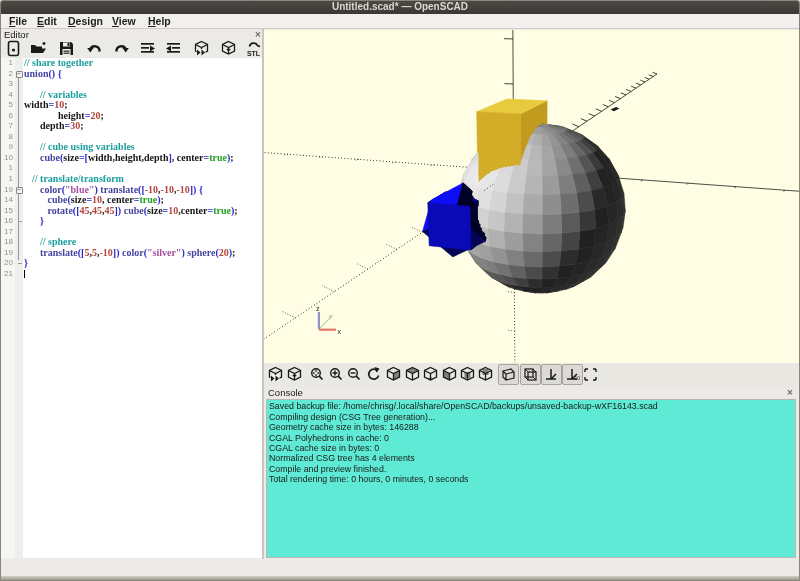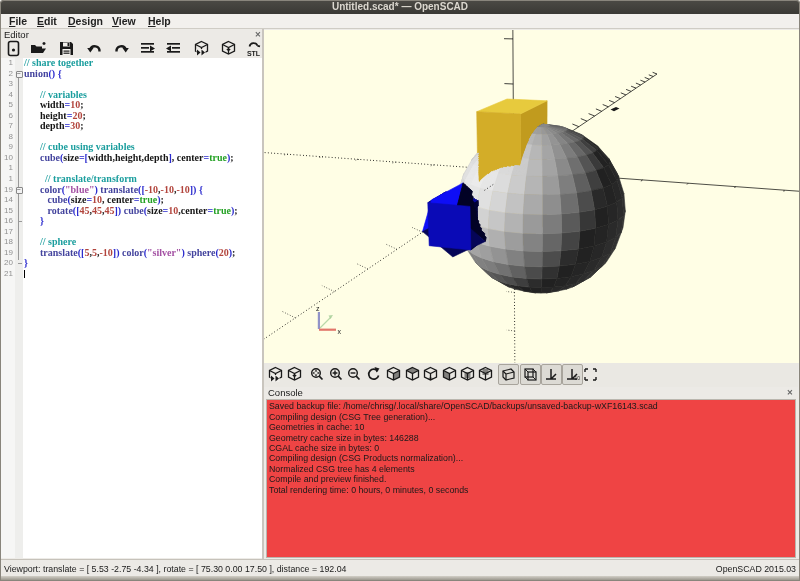--- a/index.html
+++ b/index.html
@@ -16,21 +16,21 @@
 .num { position:absolute; left:0; width:13px; text-align:right; color:#909090; font-family:"Liberation Sans",sans-serif; font-weight:normal; font-size:8px; }
 .ct { position:absolute; left:24px; }
 .ct i { font-style:normal; }
 .cursor { position:absolute; left:0px; top:1px; width:1px; height:8.5px; background:#000; }
 .fline { position:absolute; left:18.2px; width:1px; background:#999; }
 .fbox { position:absolute; left:15.5px; width:7px; height:7px; border:1px solid #888; background:#f2f2f2; color:#444; font-size:7px; line-height:5px; text-align:center; border-radius:1px; }
 .fcorn { position:absolute; left:18.2px; width:4px; height:1px; background:#999; }
 #vtoolbar { position:absolute; left:264px; top:363px; width:534px; height:24px; background:#eae8e3; }
 .vbtn { position:absolute; top:363.5px; width:21px; height:21px; background:#dcdad4; border:1px solid #a8a49c; border-radius:2px; }
 #conhead { position:absolute; left:264px; top:387px; width:534px; height:12px; background:#eceae6; font-size:9.5px; color:#1a1a1a; padding-left:4px; line-height:12px; }
-#console { position:absolute; left:266px; top:399px; width:530px; height:159px; background:#ef4444; border:1px solid #bab6ae; overflow:hidden; padding:1.2px 0 0 2px; }
+#console { position:absolute; left:266px; top:399px; width:530px; height:159px; background:#5eead4; border:1px solid #bab6ae; overflow:hidden; padding:1.2px 0 0 2px; }
 .cl { height:10.45px; line-height:10.45px; font-size:8.8px; color:#1a1a1a; white-space:nowrap; }
 #statusbar { position:absolute; left:0; top:559px; width:800px; height:17px; background:#eceae6; border-top:1px solid #c6c2ba; font-size:8.8px; color:#1a1a1a; }
 #statusbar .lft { position:absolute; left:4px; top:4px; }
 #statusbar .rgt { position:absolute; right:4px; top:4px; }
 #botedge { position:absolute; left:0; top:576px; width:800px; height:5px; background:linear-gradient(#d2cfc7,#8e8a80); }
 #divider { position:absolute; left:262px; top:29px; width:2px; height:530px; background:#c9c5be; }
 .closex { position:absolute; width:8px; height:8px; color:#666; font-size:7.5px; line-height:8px; text-align:center; font-weight:bold; }
 #win:after { content:""; position:absolute; left:0; top:0; width:800px; height:581px; box-shadow:inset 0 0 0 1px #89857c; pointer-events:none; border-radius:4px 4px 0 0; }
 </style></head>
 <body>
@@ -114,25 +114,25 @@
 <div class="ln">
         <span class="num">3</span>
         <span class="ct" style="padding-left:0px"></span>
       </div>
 <div class="ln">
         <span class="num">4</span>
         <span class="ct" style="padding-left:16px"><i style="color:#1b9e9e">// variables</i></span>
       </div>
 <div class="ln">
         <span class="num">5</span>
-        <span class="ct" style="padding-left:16px"><i style="color:#151515">width</i><i style="color:#2a2ace">=</i><i style="color:#b2453d">10</i><i style="color:#222222">;</i></span>
+        <span class="ct" style=""><i style="color:#151515">width</i><i style="color:#2a2ace">=</i><i style="color:#b2453d">10</i><i style="color:#222222">;</i></span>
       </div>
 <div class="ln">
         <span class="num">6</span>
-        <span class="ct" style="padding-left:16px"><i style="color:#151515">height</i><i style="color:#2a2ace">=</i><i style="color:#b2453d">20</i><i style="color:#222222">;</i></span>
+        <span class="ct" style="padding-left:34px"><i style="color:#151515">height</i><i style="color:#2a2ace">=</i><i style="color:#b2453d">20</i><i style="color:#222222">;</i></span>
       </div>
 <div class="ln">
         <span class="num">7</span>
         <span class="ct" style="padding-left:16px"><i style="color:#151515">depth</i><i style="color:#2a2ace">=</i><i style="color:#b2453d">30</i><i style="color:#222222">;</i></span>
       </div>
 <div class="ln">
         <span class="num">8</span>
         <span class="ct" style="padding-left:0px"></span>
       </div>
 <div class="ln">
@@ -142,21 +142,21 @@
 <div class="ln">
         <span class="num">10</span>
         <span class="ct" style="padding-left:16px"><i style="color:#44449e">cube</i><i style="color:#2a2ace">(</i><i style="color:#151515">size</i><i style="color:#2a2ace">=[</i><i style="color:#151515">width</i><i style="color:#222222">,</i><i style="color:#151515">height</i><i style="color:#222222">,</i><i style="color:#151515">depth</i><i style="color:#2a2ace">]</i><i style="color:#222222">,</i> <i style="color:#151515">center</i><i style="color:#2a2ace">=</i><i style="color:#23a123">true</i><i style="color:#2a2ace">)</i><i style="color:#222222">;</i></span>
       </div>
 <div class="ln">
         <span class="num">1</span>
         <span class="ct" style="padding-left:0px"></span>
       </div>
 <div class="ln">
         <span class="num">1</span>
-        <span class="ct" style="padding-left:21px"><i style="color:#1b9e9e">// translate/transform</i></span>
+        <span class="ct" style="padding-left:8px"><i style="color:#1b9e9e">// translate/transform</i></span>
       </div>
 <div class="ln">
         <span class="num">19</span>
         <span class="ct" style="padding-left:16px"><i style="color:#44449e">color</i><i style="color:#2a2ace">(</i><i style="color:#a350a3">"blue"</i><i style="color:#2a2ace">)</i> <i style="color:#44449e">translate</i><i style="color:#2a2ace">([</i><i style="color:#b2453d">-10</i><i style="color:#222222">,</i><i style="color:#b2453d">-10</i><i style="color:#222222">,</i><i style="color:#b2453d">-10</i><i style="color:#2a2ace">])</i> <i style="color:#2a2ace">{</i></span>
       </div>
 <div class="ln">
         <span class="num">14</span>
         <span class="ct" style="padding-left:23.5px"><i style="color:#44449e">cube</i><i style="color:#2a2ace">(</i><i style="color:#151515">size</i><i style="color:#2a2ace">=</i><i style="color:#b2453d">10</i><i style="color:#222222">,</i> <i style="color:#151515">center</i><i style="color:#2a2ace">=</i><i style="color:#23a123">true</i><i style="color:#2a2ace">)</i><i style="color:#222222">;</i></span>
       </div>
 <div class="ln">
@@ -545,26 +545,21 @@
       <text x="10.5" y="14" font-size="5" font-family="Liberation Sans" fill="#1a1a1a">10</text>
     </svg>
 <svg style="position:absolute;left:582.0px;top:366.0px" width="17" height="17" viewBox="0 0 17 17">
       <path d="M3 3 h3 M3 3 v3 M14 3 h-3 M14 3 v3 M3 14 h3 M3 14 v-3 M14 14 h-3 M14 14 v-3" stroke="#1a1a1a" stroke-width="1.4"></path>
     </svg>
  <div id="conhead">Console</div>
  <b class="closex" style="left:786px;top:389px">✕</b>
  <div id="console">
 <div class="cl">Saved backup file: /home/chrisg/.local/share/OpenSCAD/backups/unsaved-backup-wXF16143.scad</div>
 <div class="cl">Compiling design (CSG Tree generation)...</div>
-<div class="cl">Geometries in cache: 10</div>
 <div class="cl">Geometry cache size in bytes: 146288</div>
+<div class="cl">CGAL Polyhedrons in cache: 0</div>
 <div class="cl">CGAL cache size in bytes: 0</div>
-<div class="cl">Compiling design (CSG Products normalization)...</div>
 <div class="cl">Normalized CSG tree has 4 elements</div>
 <div class="cl">Compile and preview finished.</div>
 <div class="cl">Total rendering time: 0 hours, 0 minutes, 0 seconds</div>
- </div>
- <div id="statusbar">
-   <span class="lft">Viewport: translate = [ 5.53 -2.75 -4.34 ], rotate = [ 75.30 0.00 17.50 ], distance = 192.04</span>
-   <span class="rgt">OpenSCAD 2015.03</span>
  </div>
  <div id="botedge"></div>
 </div>
 
 </body></html>

